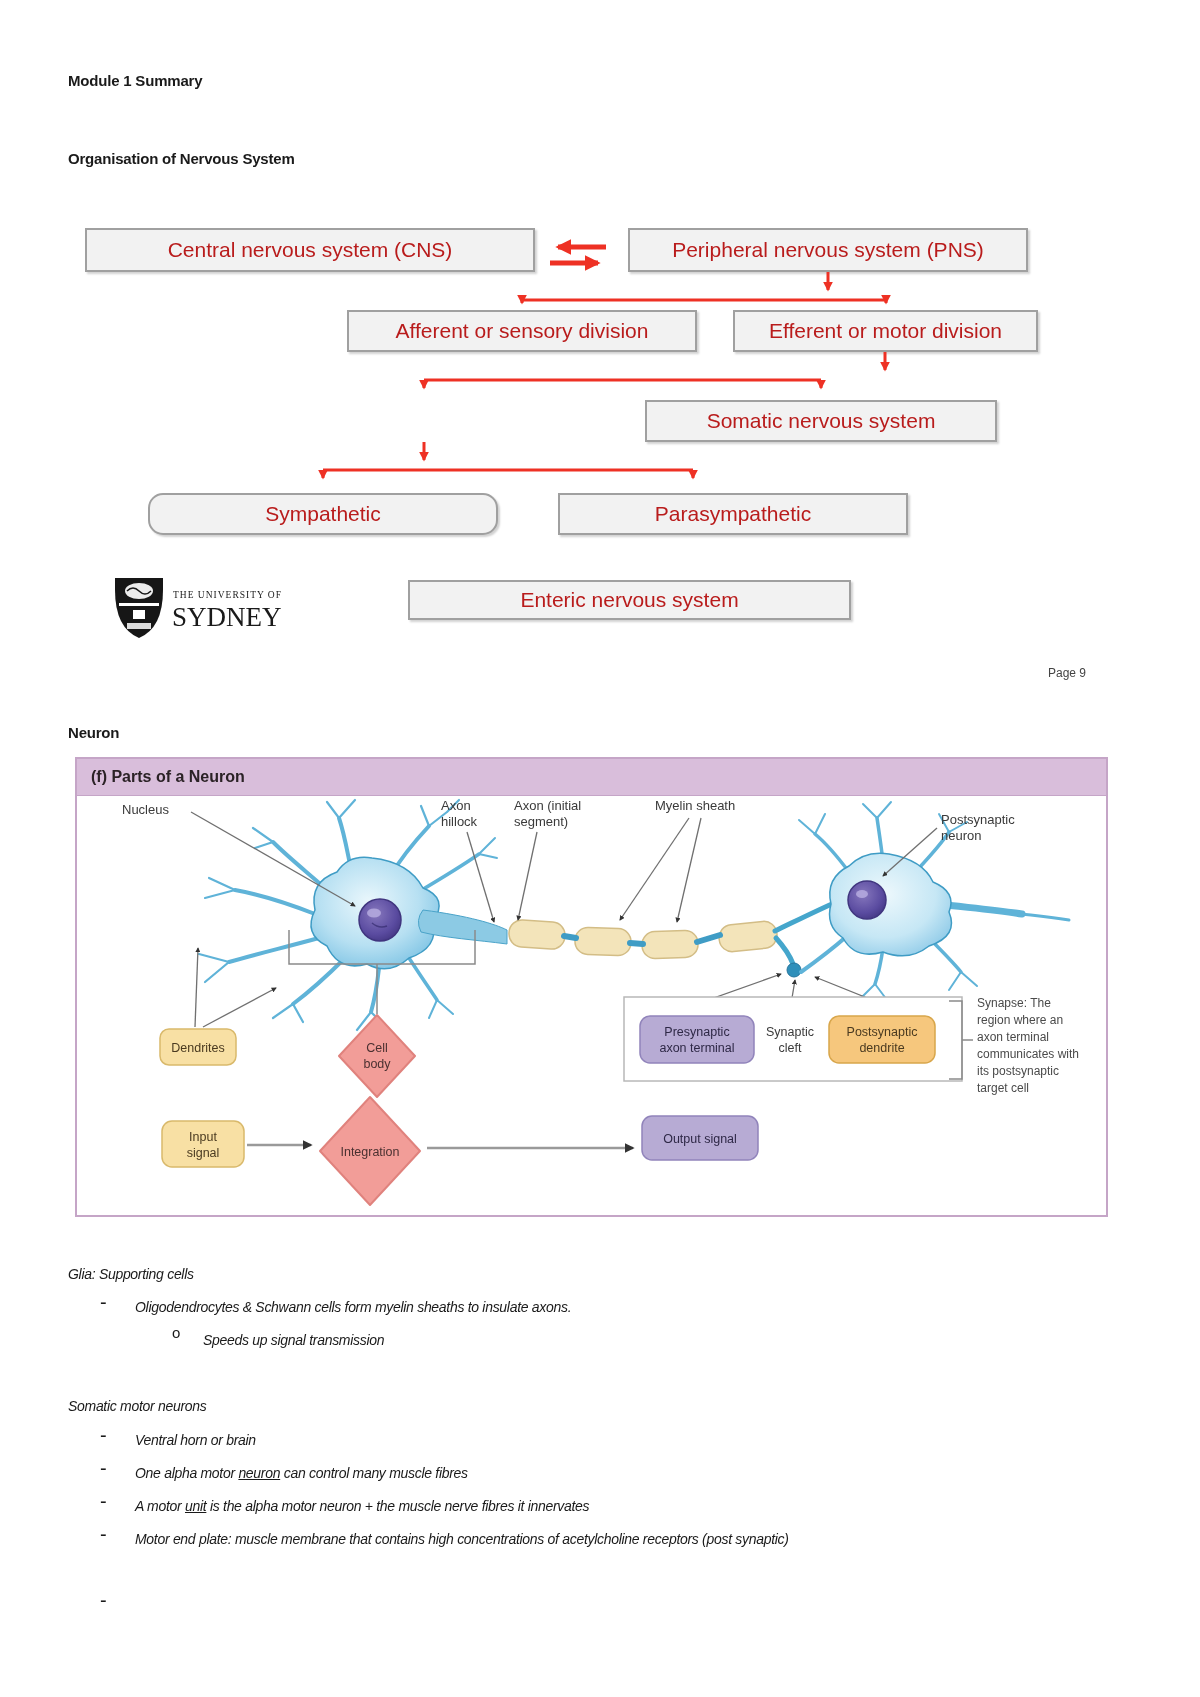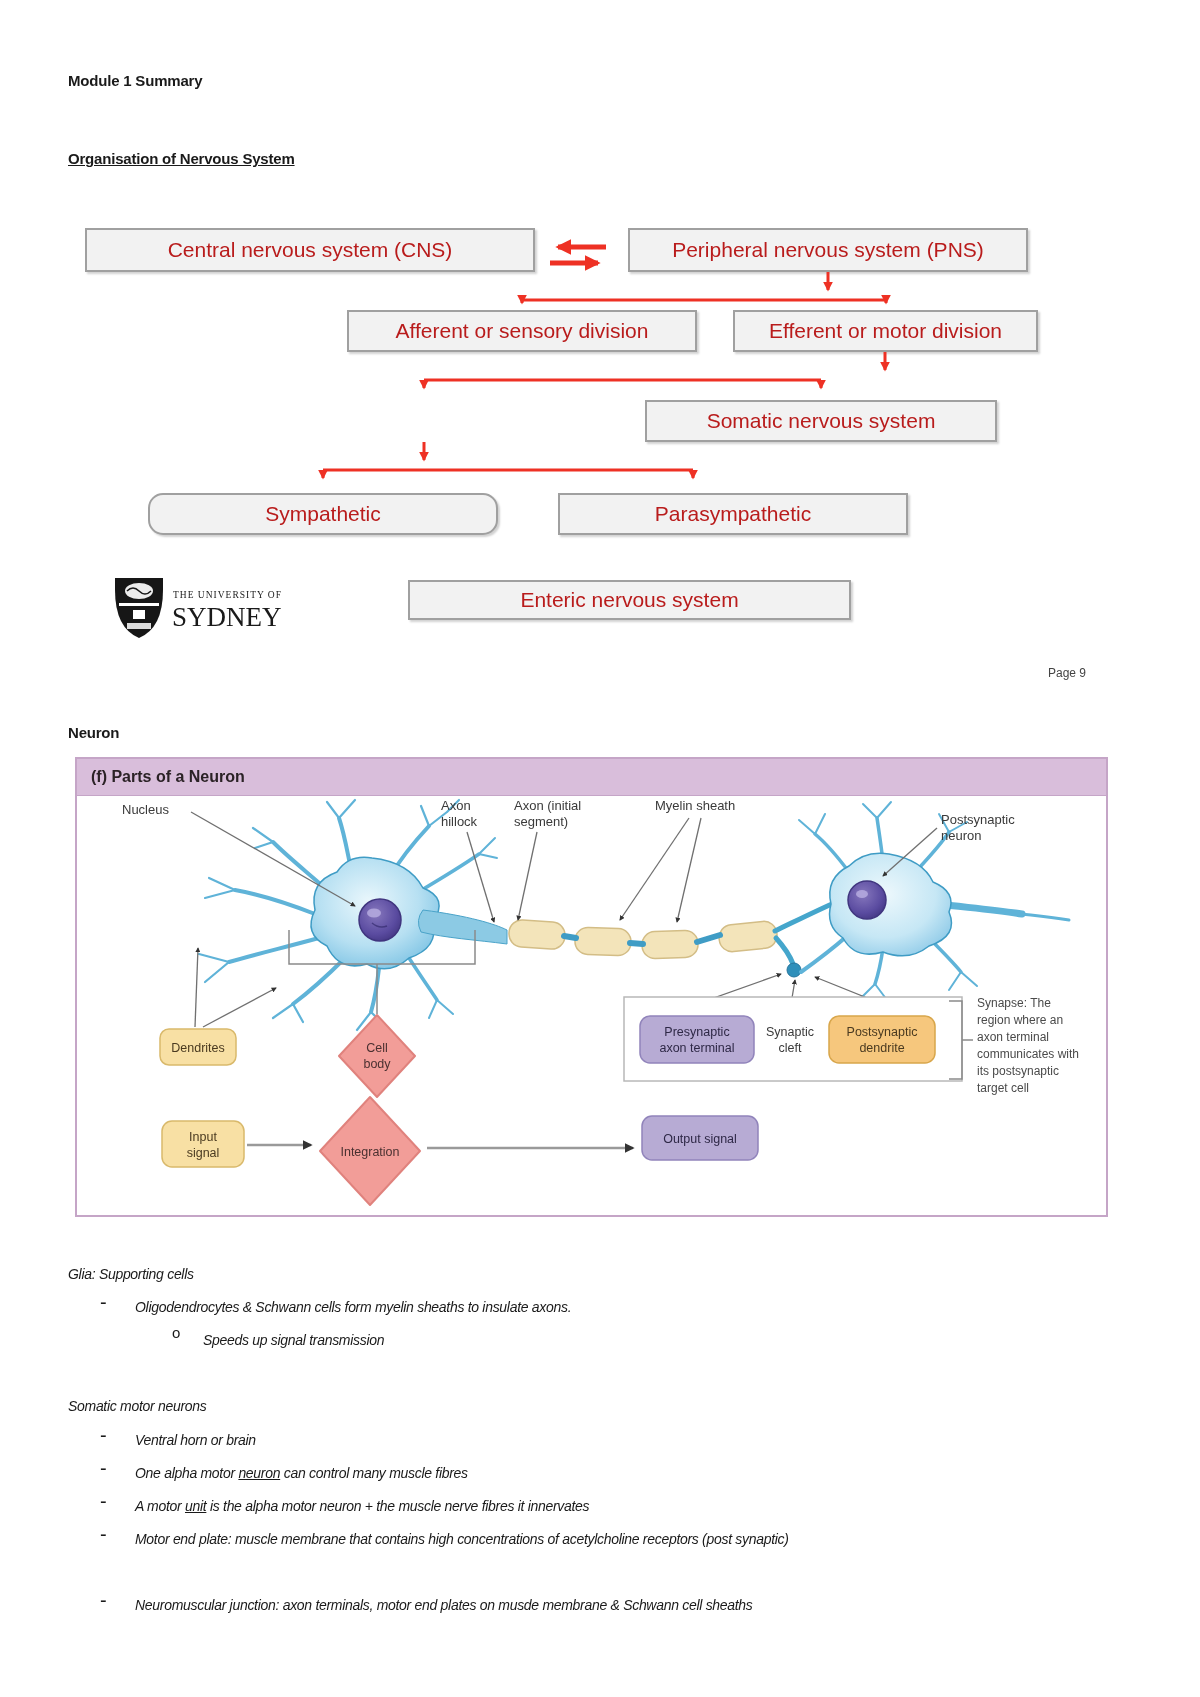--- a/index.html
+++ b/index.html
@@ -1,19 +1,19 @@
 <!DOCTYPE html>
 <html><head>
 <meta charset="utf-8">
 <style>
   html,body{margin:0;padding:0;background:#fff;}
   #page{position:relative;width:1200px;height:1697px;background:#fff;overflow:hidden;
         font-family:"Liberation Sans",sans-serif;color:#1a1a1a;}
   .h1{position:absolute;font-size:15px;font-weight:bold;letter-spacing:-0.2px;}
-  .h1u{text-decoration:underline;}
+  .h1u{}
   .bodytext{position:absolute;font-size:14px;line-height:33px;letter-spacing:-0.3px;font-style:italic;}
   .u{text-decoration:underline;}
   .fc-box{position:absolute;background:#f2f2f2;border:2px solid #a0a0a0;display:flex;
           align-items:center;justify-content:center;font-size:21px;color:#b91c1c;
           box-shadow:2px 2px 2px rgba(0,0,0,0.18);white-space:nowrap;}
   #fc-arrows{position:absolute;left:0;top:220px;pointer-events:none;}
   #logo{position:absolute;left:113px;top:576px;width:210px;height:66px;}
   #page-num{position:absolute;left:1048px;top:666px;font-size:12px;color:#444;}
   #figure{position:absolute;left:75px;top:757px;width:1029px;height:456px;
           border:2px solid #c5a5c7;background:#fff;}
@@ -255,15 +255,14 @@
   <div class="marker-col" style="left:100px;top:1457px;">-</div>
   <div class="bodytext" style="left:135px;top:1457px;width:930px;"><span>One alpha motor </span><span class="u">neuron</span><span> can control many muscle fibres</span></div>
 
   <div class="marker-col" style="left:100px;top:1490px;">-</div>
   <div class="bodytext" style="left:135px;top:1490px;width:930px;"><span>A motor </span><span class="u">unit</span><span> is the alpha motor neuron + the muscle nerve fibres it innervates</span></div>
 
   <div class="marker-col" style="left:100px;top:1523px;">-</div>
   <div class="bodytext" style="left:135px;top:1523px;width:930px;">Motor end plate: muscle membrane that contains high concentrations of acetylcholine receptors (post synaptic)</div>
 
   <div class="marker-col" style="left:100px;top:1589px;">-</div>
-  <div class="bodytext" style="left:135px;top:1589px;width:890px;">Neuromuscular junction: axon terminals, motor end plates on musde membrane &amp; Schwann cell sheaths</div>
 
 </div>
 
 </body></html>

